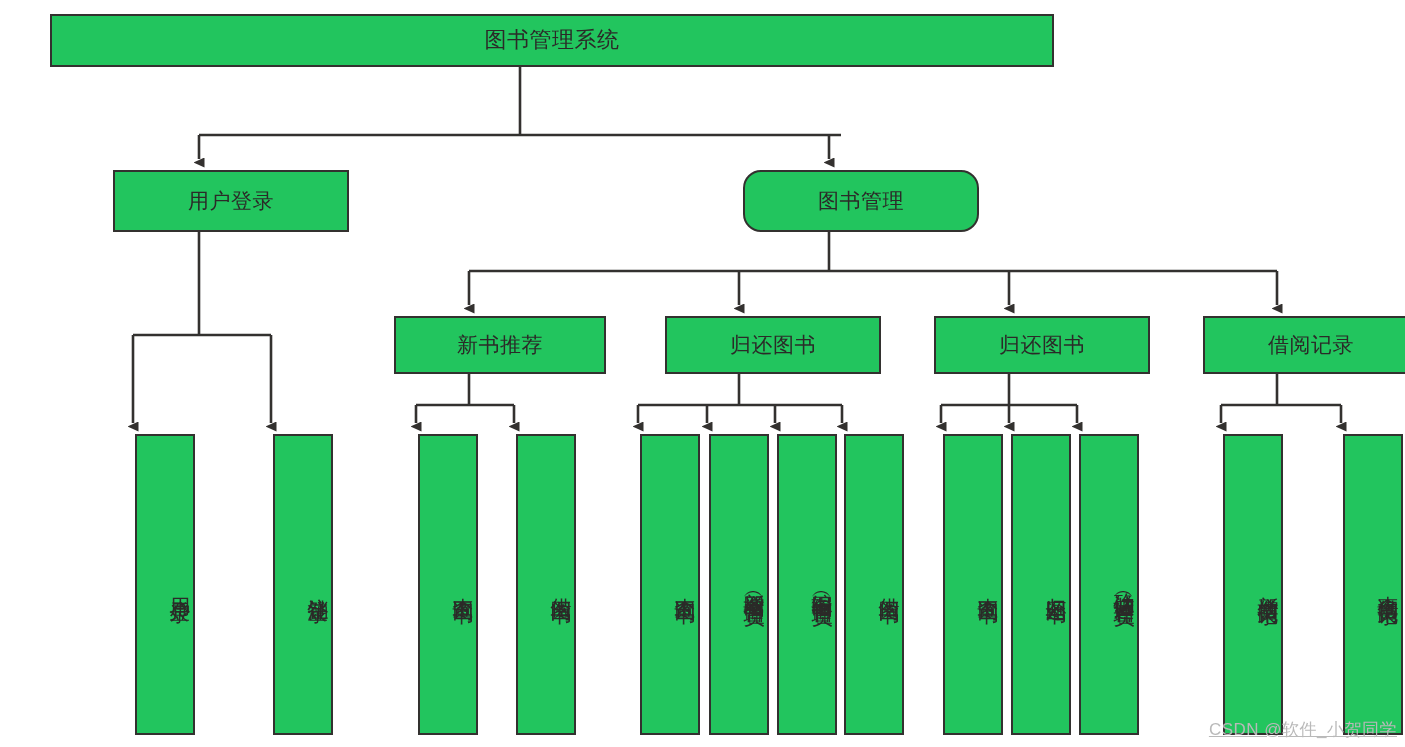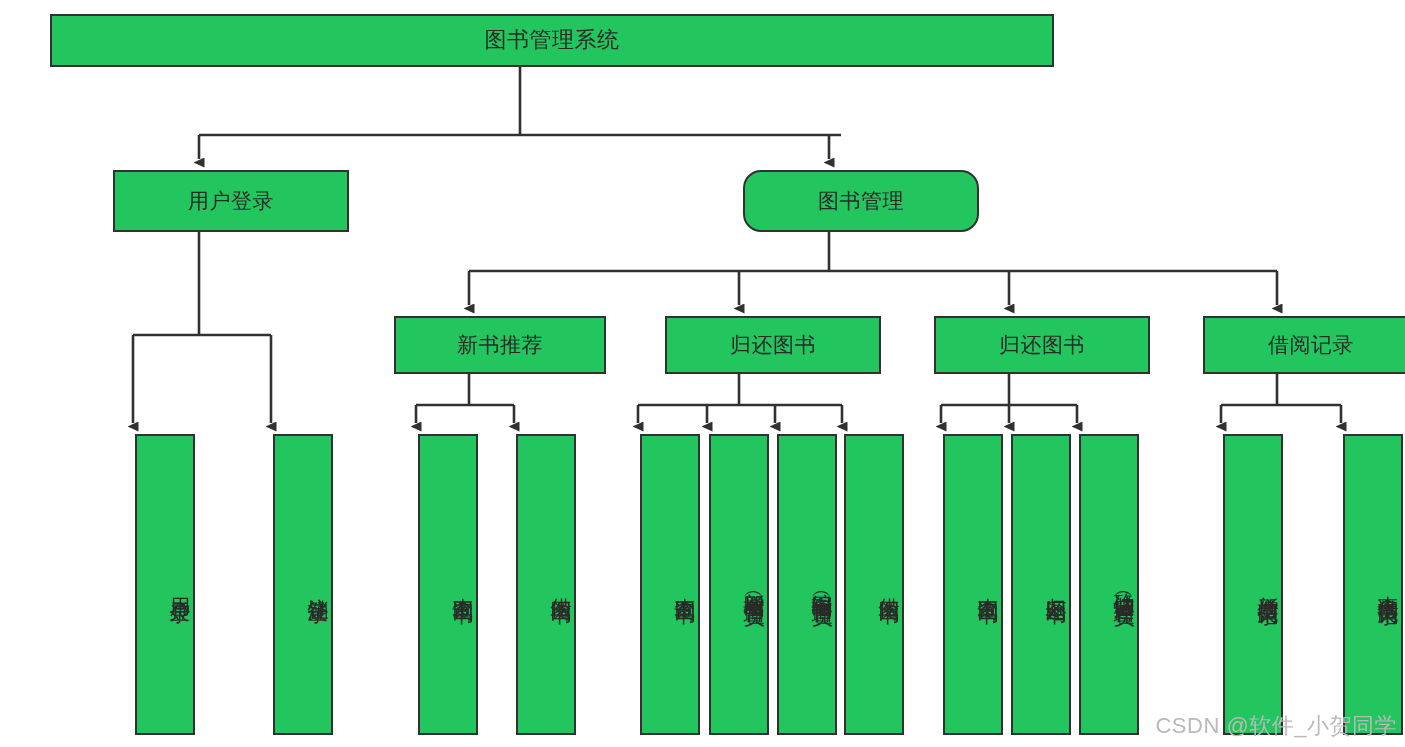--- a/index.html
+++ b/index.html
@@ -58,25 +58,26 @@
   }
   .node.v > .vtext {
     writing-mode: vertical-rl;
     text-orientation: upright;
     white-space: nowrap;
   }
   #watermark {
     position: absolute;
     right: 8px;
     bottom: 6px;
-    font-size: 22px;
+    font-size: 17px;
     color: #b9b9b9;
     letter-spacing: 0.5px;
     white-space: nowrap;
     user-select: none;
+    text-decoration: underline;
   }
 </style>
 </head>
 <body>
 
 <div id="diagram-canvas">
 
   <svg id="edge-layer" viewBox="0 0 1405 747" width="1405" height="747" xmlns="http://www.w3.org/2000/svg">
     <defs>
       <marker id="arrow" markerWidth="10" markerHeight="11" refX="1.5" refY="5.5" orient="auto" markerUnits="userSpaceOnUse">

